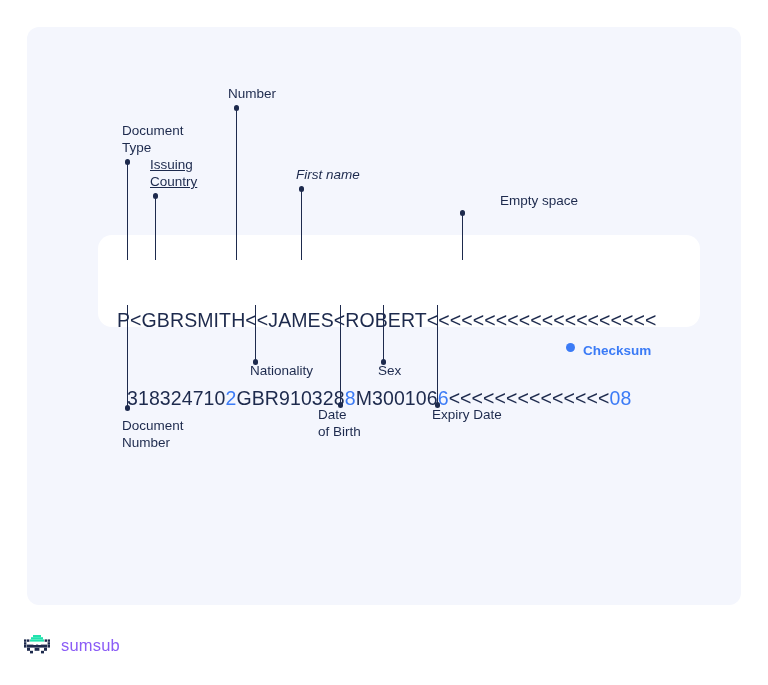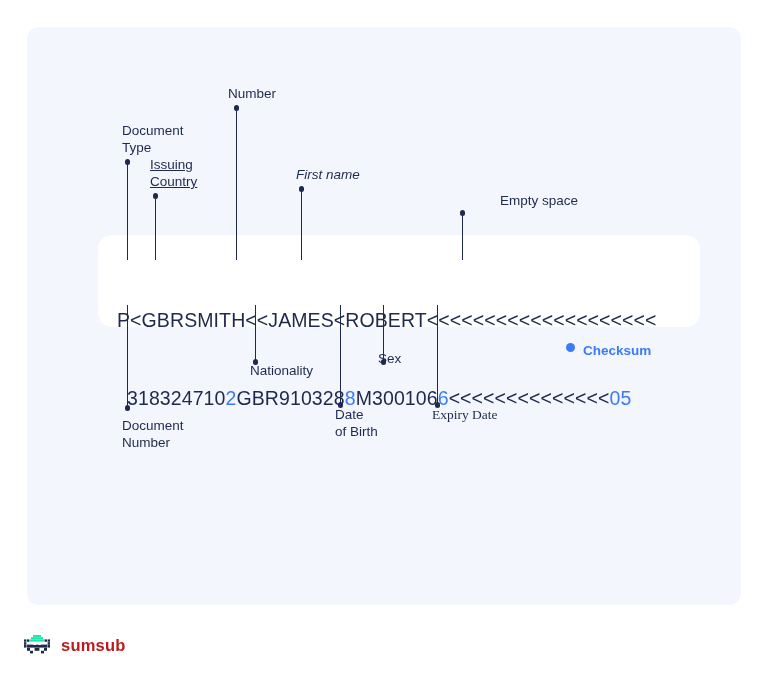--- a/index.html
+++ b/index.html
@@ -112,35 +112,35 @@
     align-items: center;
     gap: 9px;
   }
   #brand-mark {
     width: 30px;
     height: 24px;
     flex: 0 0 auto;
   }
   #brand-name {
     font-size: 16.5px;
-    font-weight: 700;
-    color: #b91c1c;
+    font-weight: 400;
+    color: #8b5cf6;
     letter-spacing: 0.2px;
   }
 </style>
 </head>
 <body>
 
 <div id="diagram-card"></div>
 
 <div id="mrz-panel"></div>
 
 <div id="mrz-text">
   <span class="mrz-line" id="mrz-line-1">P&lt;GBRSMITH&lt;&lt;JAMES&lt;ROBERT&lt;&lt;&lt;&lt;&lt;&lt;&lt;&lt;&lt;&lt;&lt;&lt;&lt;&lt;&lt;&lt;&lt;&lt;&lt;&lt;</span>
-  <span class="mrz-line" id="mrz-line-2"><span>318324710</span><span class="chk">2</span><span>GBR910328</span><span class="chk">8</span><span>M300106</span><span class="chk">6</span><span>&lt;&lt;&lt;&lt;&lt;&lt;&lt;&lt;&lt;&lt;&lt;&lt;&lt;&lt;</span><span class="chk">05</span></span>
+  <span class="mrz-line" id="mrz-line-2"><span>318324710</span><span class="chk">2</span><span>GBR910328</span><span class="chk">8</span><span>M300106</span><span class="chk">6</span><span>&lt;&lt;&lt;&lt;&lt;&lt;&lt;&lt;&lt;&lt;&lt;&lt;&lt;&lt;</span><span class="chk">08</span></span>
 </div>
 
 <div class="lbl" style="left:122px; top:122px;">Document
 Type</div>
 <div class="dot" style="left:124.5px; top:159px;"></div>
 <div class="leader" style="left:126.7px; top:162px; height:98px;"></div>
 
 <div class="lbl" style="left:150px; top:156px;text-decoration:underline;">Issuing
 Country</div>
 <div class="dot" style="left:152.5px; top:193px;"></div>
@@ -162,30 +162,30 @@
 <div class="dot" style="left:124.5px; top:405px;"></div>
 <div class="lbl" style="left:122px; top:417px;">Document
 Number</div>
 
 <div class="leader" style="left:254.7px; top:305px; height:55px;"></div>
 <div class="dot" style="left:252.5px; top:359px;"></div>
 <div class="lbl" style="left:250px; top:362px;">Nationality</div>
 
 <div class="leader" style="left:339.7px; top:305px; height:98px;"></div>
 <div class="dot" style="left:337.5px; top:402px;"></div>
-<div class="lbl" style="left:335px; top:406px;">Date
+<div class="lbl" style="left:318px; top:406px;">Date
 of Birth</div>
 
 <div class="leader" style="left:382.7px; top:305px; height:55px;"></div>
 <div class="dot" style="left:380.5px; top:359px;"></div>
-<div class="lbl" style="left:378px; top:350px;">Sex</div>
+<div class="lbl" style="left:378px; top:362px;">Sex</div>
 
 <div class="leader" style="left:436.7px; top:305px; height:98px;"></div>
 <div class="dot" style="left:434.5px; top:402px;"></div>
-<div class="lbl" style="left:432px; top:406px;font-family:Liberation Serif, serif;">Expiry Date</div>
+<div class="lbl" style="left:432px; top:406px;">Expiry Date</div>
 
 <div id="checksum-legend">
   <span id="checksum-dot"></span>
   <span id="checksum-label">Checksum</span>
 </div>
 
 <div id="brand">
   <span id="brand-mark">
     <svg viewBox="0 0 30 24" width="30" height="24" xmlns="http://www.w3.org/2000/svg" aria-hidden="true">
 

